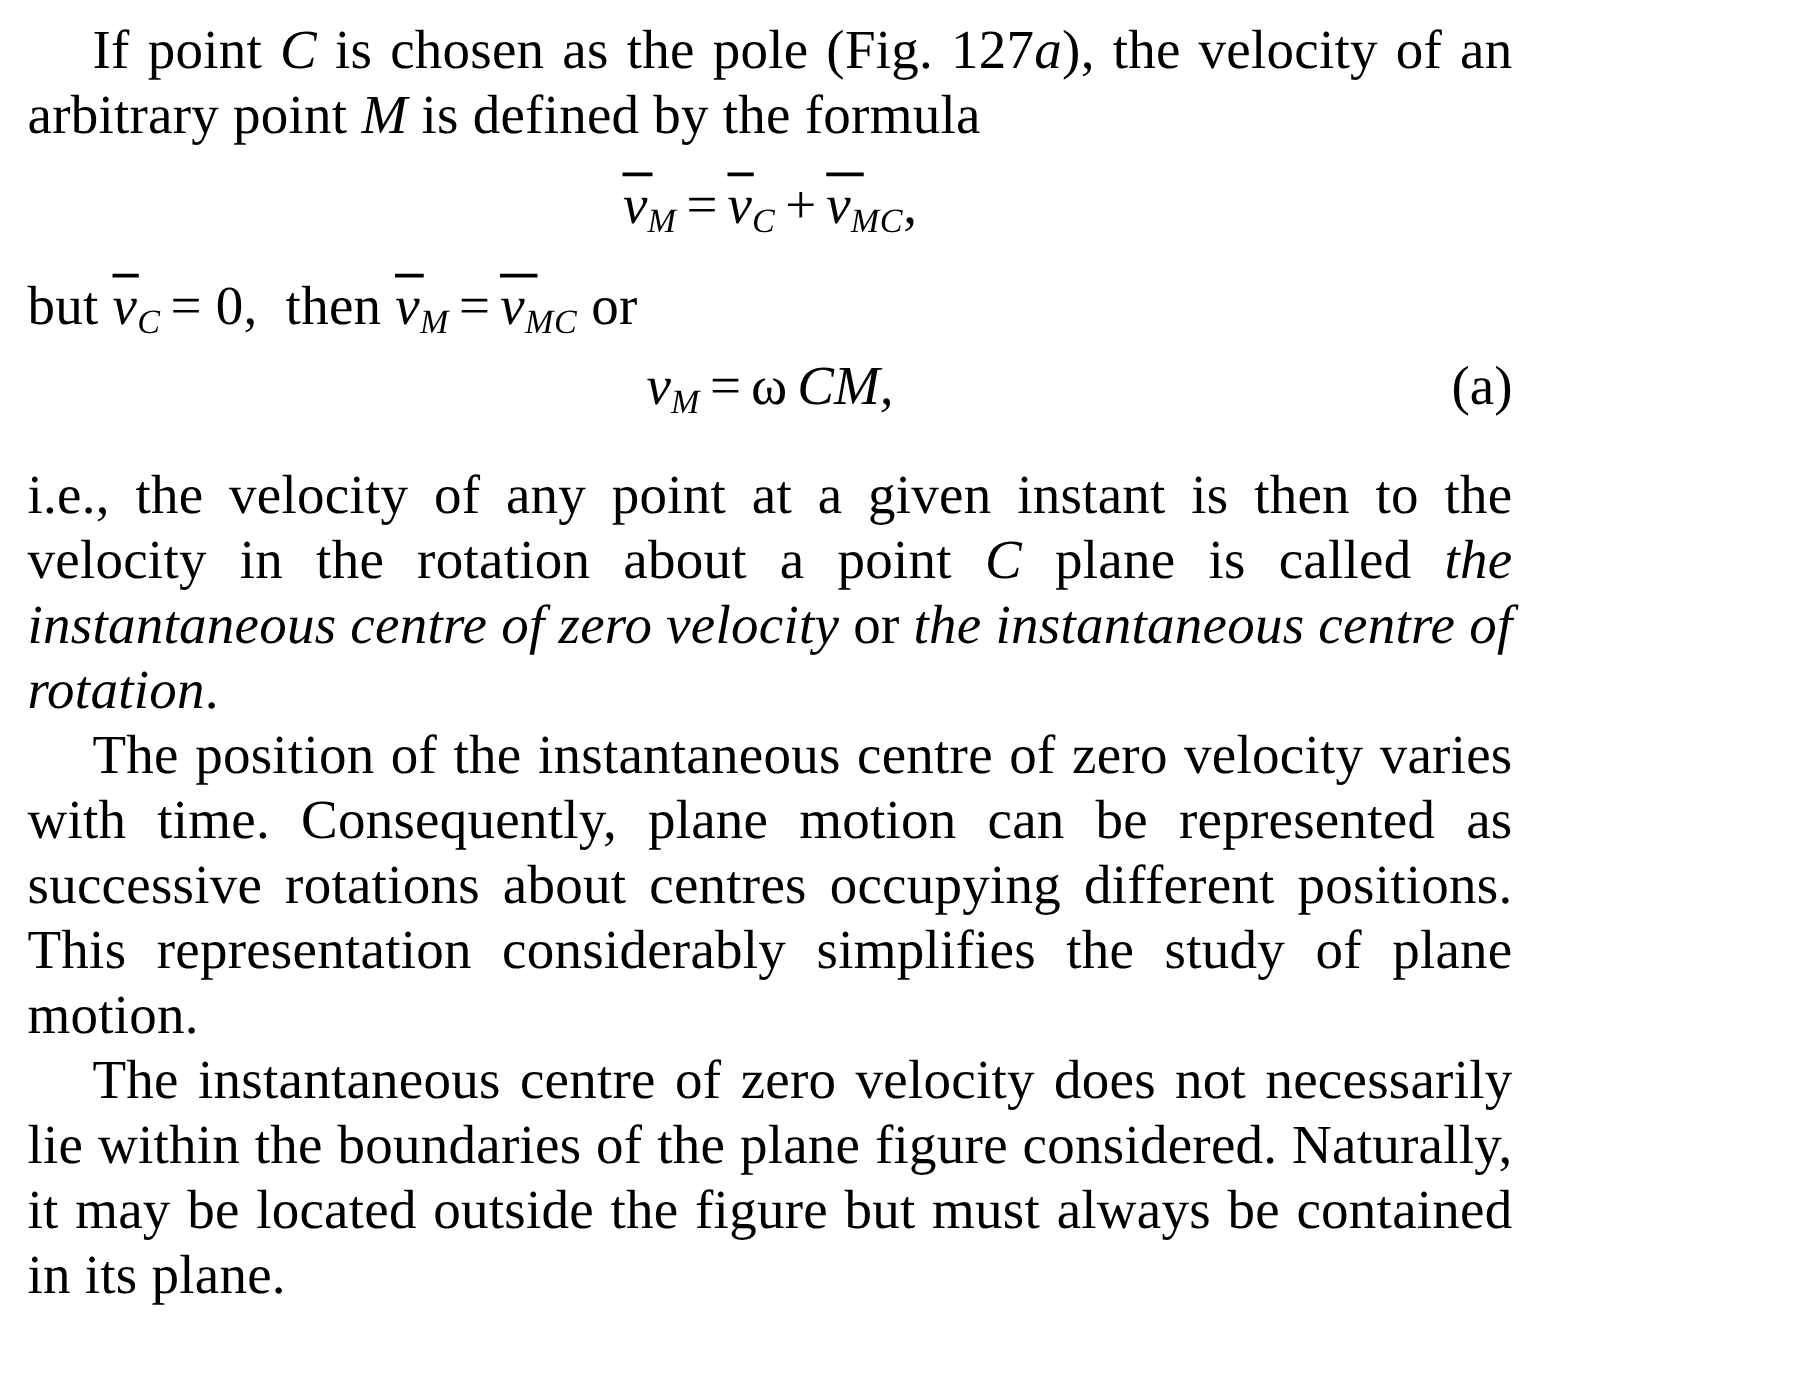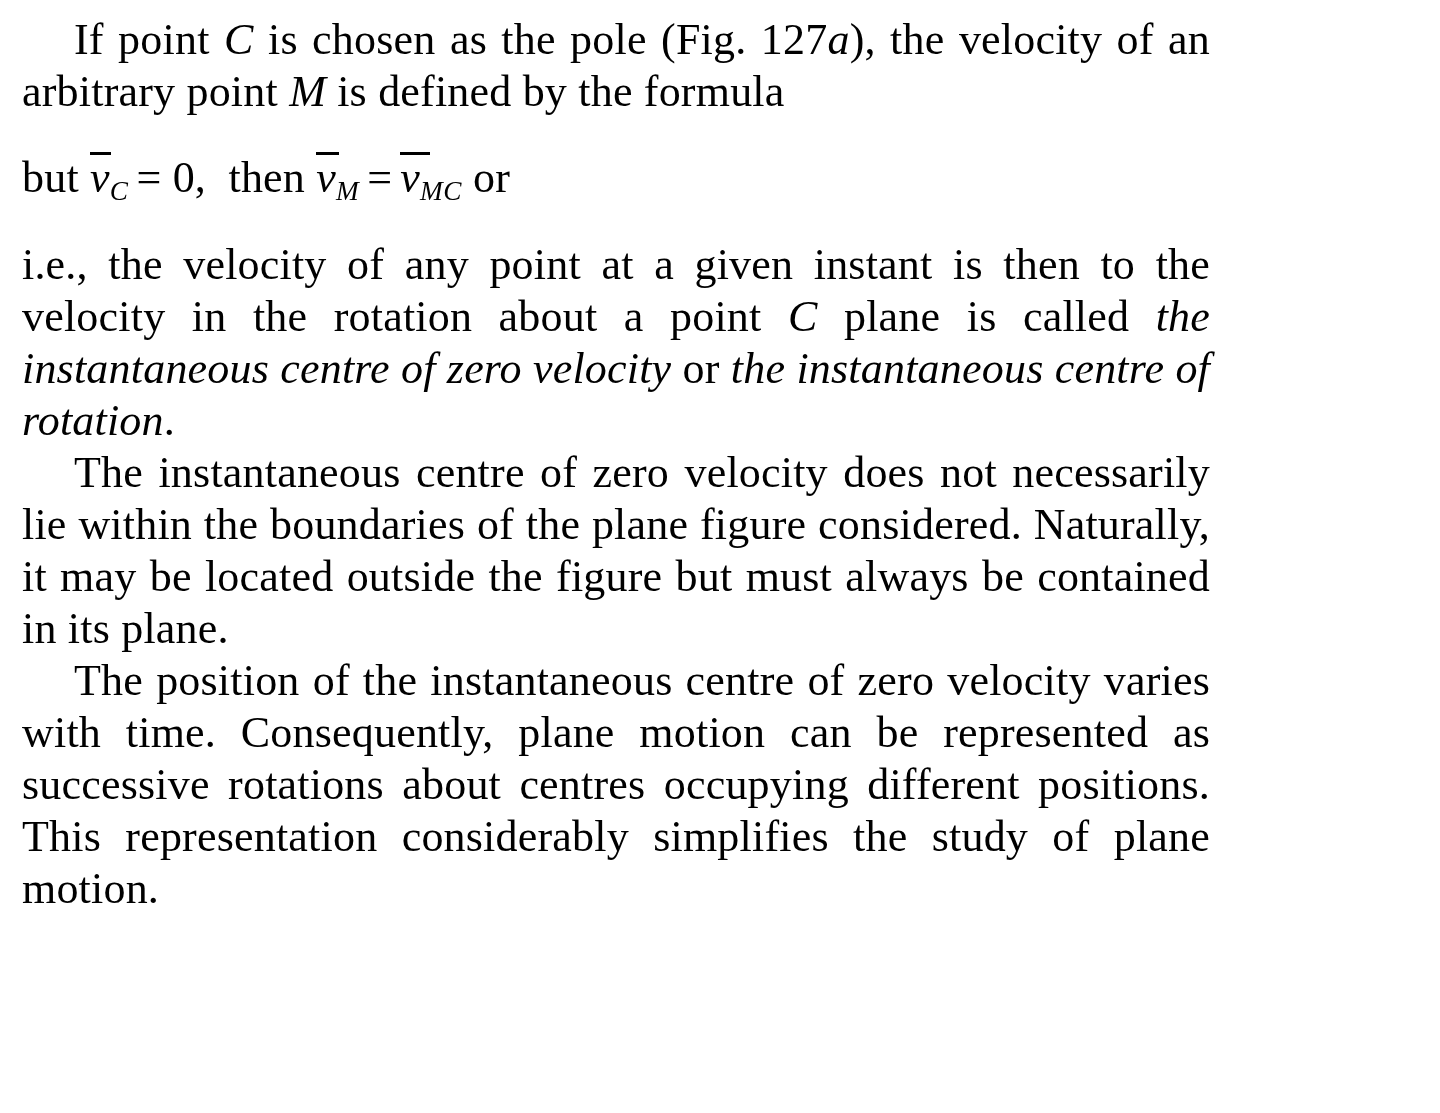--- a/index.html
+++ b/index.html
@@ -98,28 +98,39 @@
 </head>
 <body>
 
 <div class="page">
   <div class="textblock">
 
     <p class="para indent"><span>If point </span><span class="mathit">C</span><span> is chosen as the pole (Fig. 127</span><span class="mathit">a</span><span>), the velocity of an arbitrary point </span><span class="mathit">M</span><span> is defined by the formula</span></p>
 
     <div class="eq-gap-1"></div>
 
+    <div class="eq">
+      <span class="nowrap">
+        <span class="vec"><span>v</span><span class="sub">M</span></span><span class="spacer-sm"></span><span>=</span><span class="spacer-sm"></span><span class="vec"><span>v</span><span class="sub">C</span></span><span class="spacer-sm"></span><span>+</span><span class="spacer-sm"></span><span class="vec wide"><span>v</span><span class="sub">MC</span></span><span>,</span>
+      </span>
+    </div>
 
     <div class="eq-gap-2"></div>
 
     <p class="para"><span>but </span><span class="vec"><span>v</span><span class="sub">C</span></span><span class="spacer-sm"></span><span>= 0,</span>&nbsp;&nbsp;<span>then </span><span class="vec"><span>v</span><span class="sub">M</span></span><span class="spacer-sm"></span><span>=</span><span class="spacer-sm"></span><span class="vec wide"><span>v</span><span class="sub">MC</span></span>&nbsp;<span>or</span></p>
 
+    <div class="eq">
+      <span class="eq-line">
+        <span class="mathit">v</span><span class="sub">M</span><span class="spacer-sm"></span><span>=</span><span class="spacer-sm"></span><span>ω</span><span class="spacer-sm"></span><span class="mathit">CM,</span>
+        <span class="eq-tag">(a)</span>
+      </span>
+    </div>
 
     <div class="gap-line"></div>
 
     <p class="para"><span>i.e., the velocity of any point at a given instant is then to the velocity in the rotation about a point </span><span class="mathit">C</span><span> plane is called </span><span class="it">the instantaneous centre of zero velocity</span><span> or </span><span class="it">the instantaneous centre of rotation</span><span>.</span></p>
 
+    <p class="para indent">The position of the instantaneous centre of zero velocity varies with time. Consequently, plane motion can be represented as successive rotations about centres occupying different positions. This representation considerably simplifies the study of plane motion.</p>
+
     <p class="para indent">The instantaneous centre of zero velocity does not necessarily lie within the boundaries of the plane figure considered. Naturally, it may be located outside the figure but must always be contained in its plane.</p>
-
-    <p class="para indent">The position of the instantaneous centre of zero velocity varies with time. Consequently, plane motion can be represented as successive rotations about centres occupying different positions. This representation considerably simplifies the study of plane motion.</p>
 
   </div>
 </div>
 
 </body></html>

